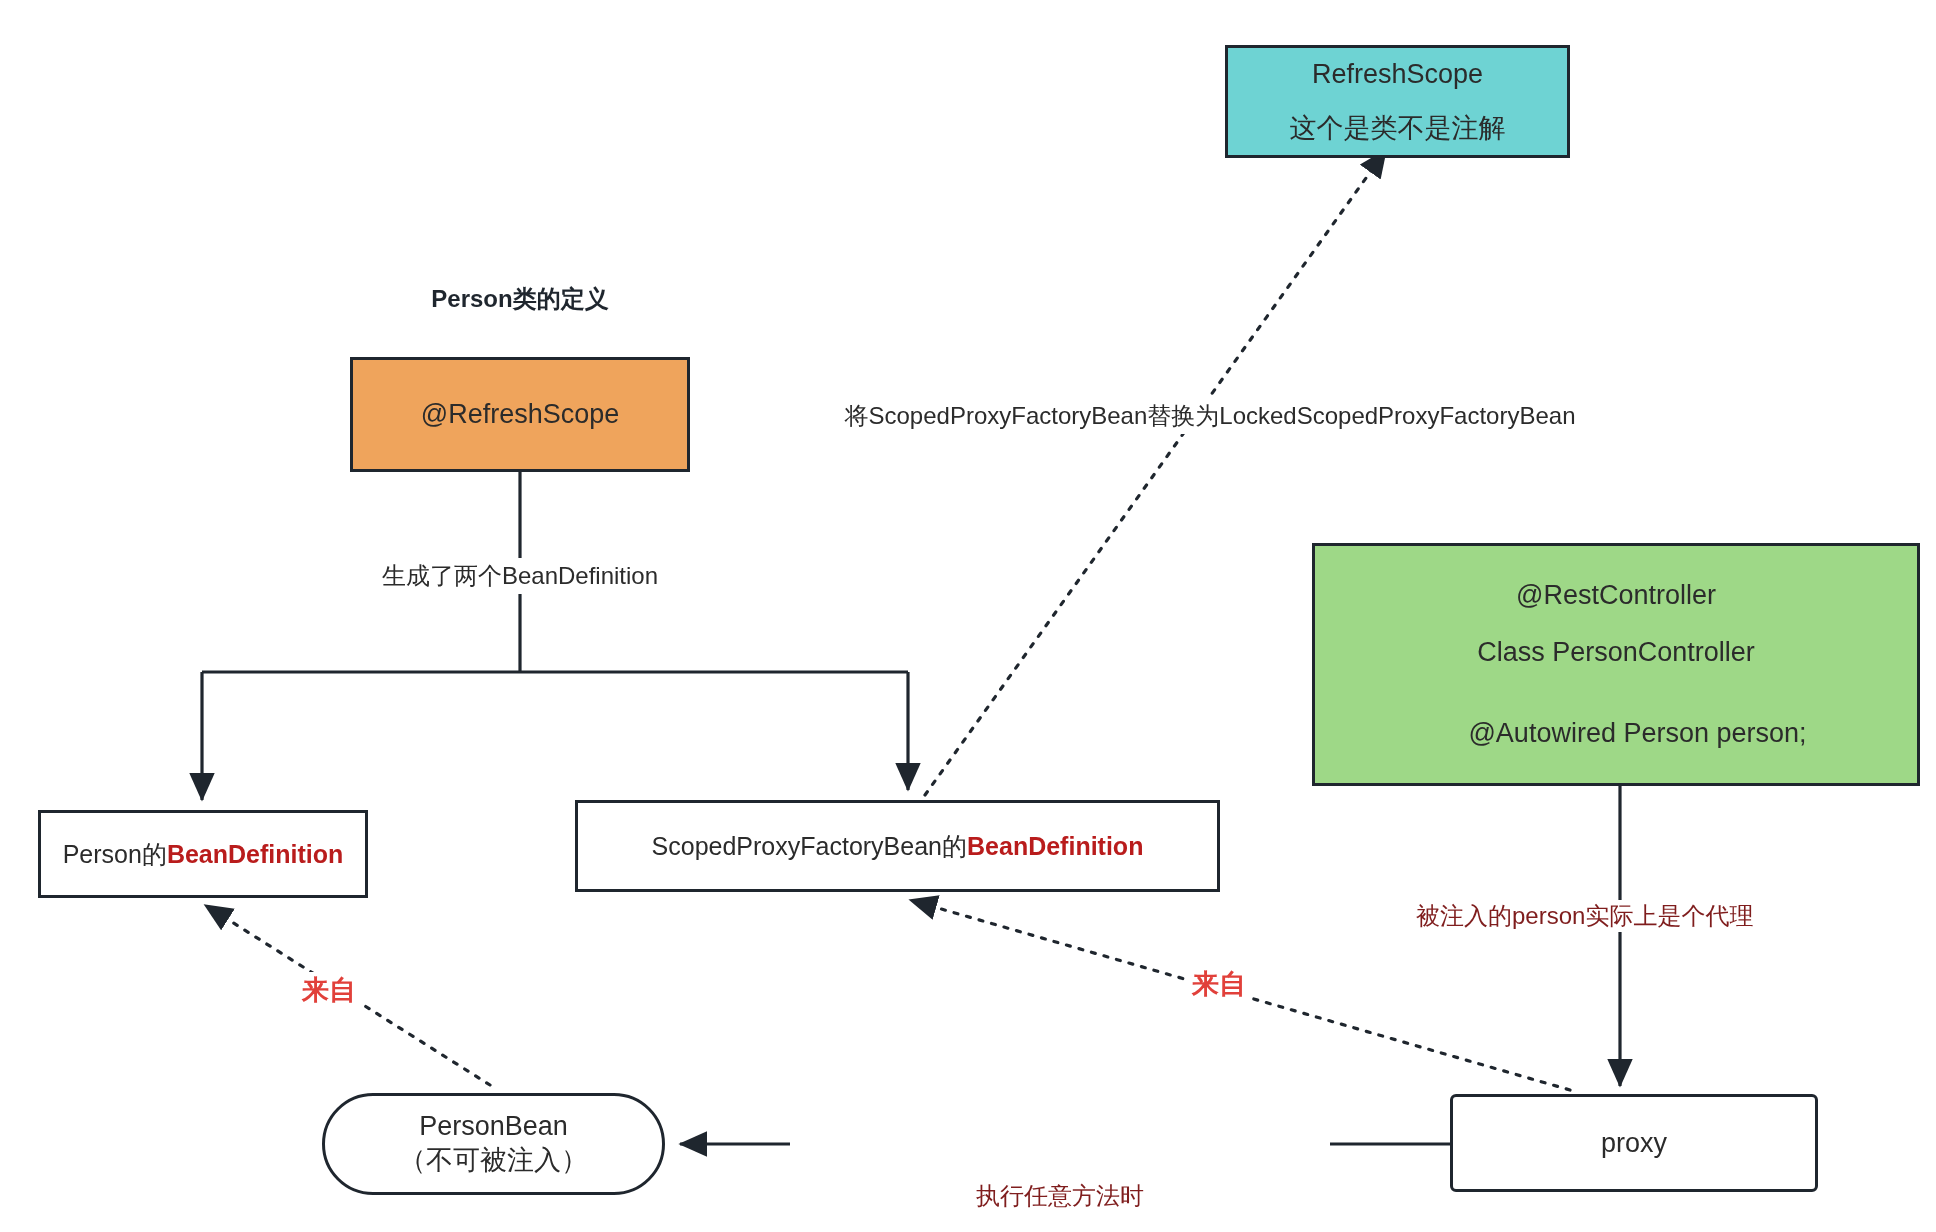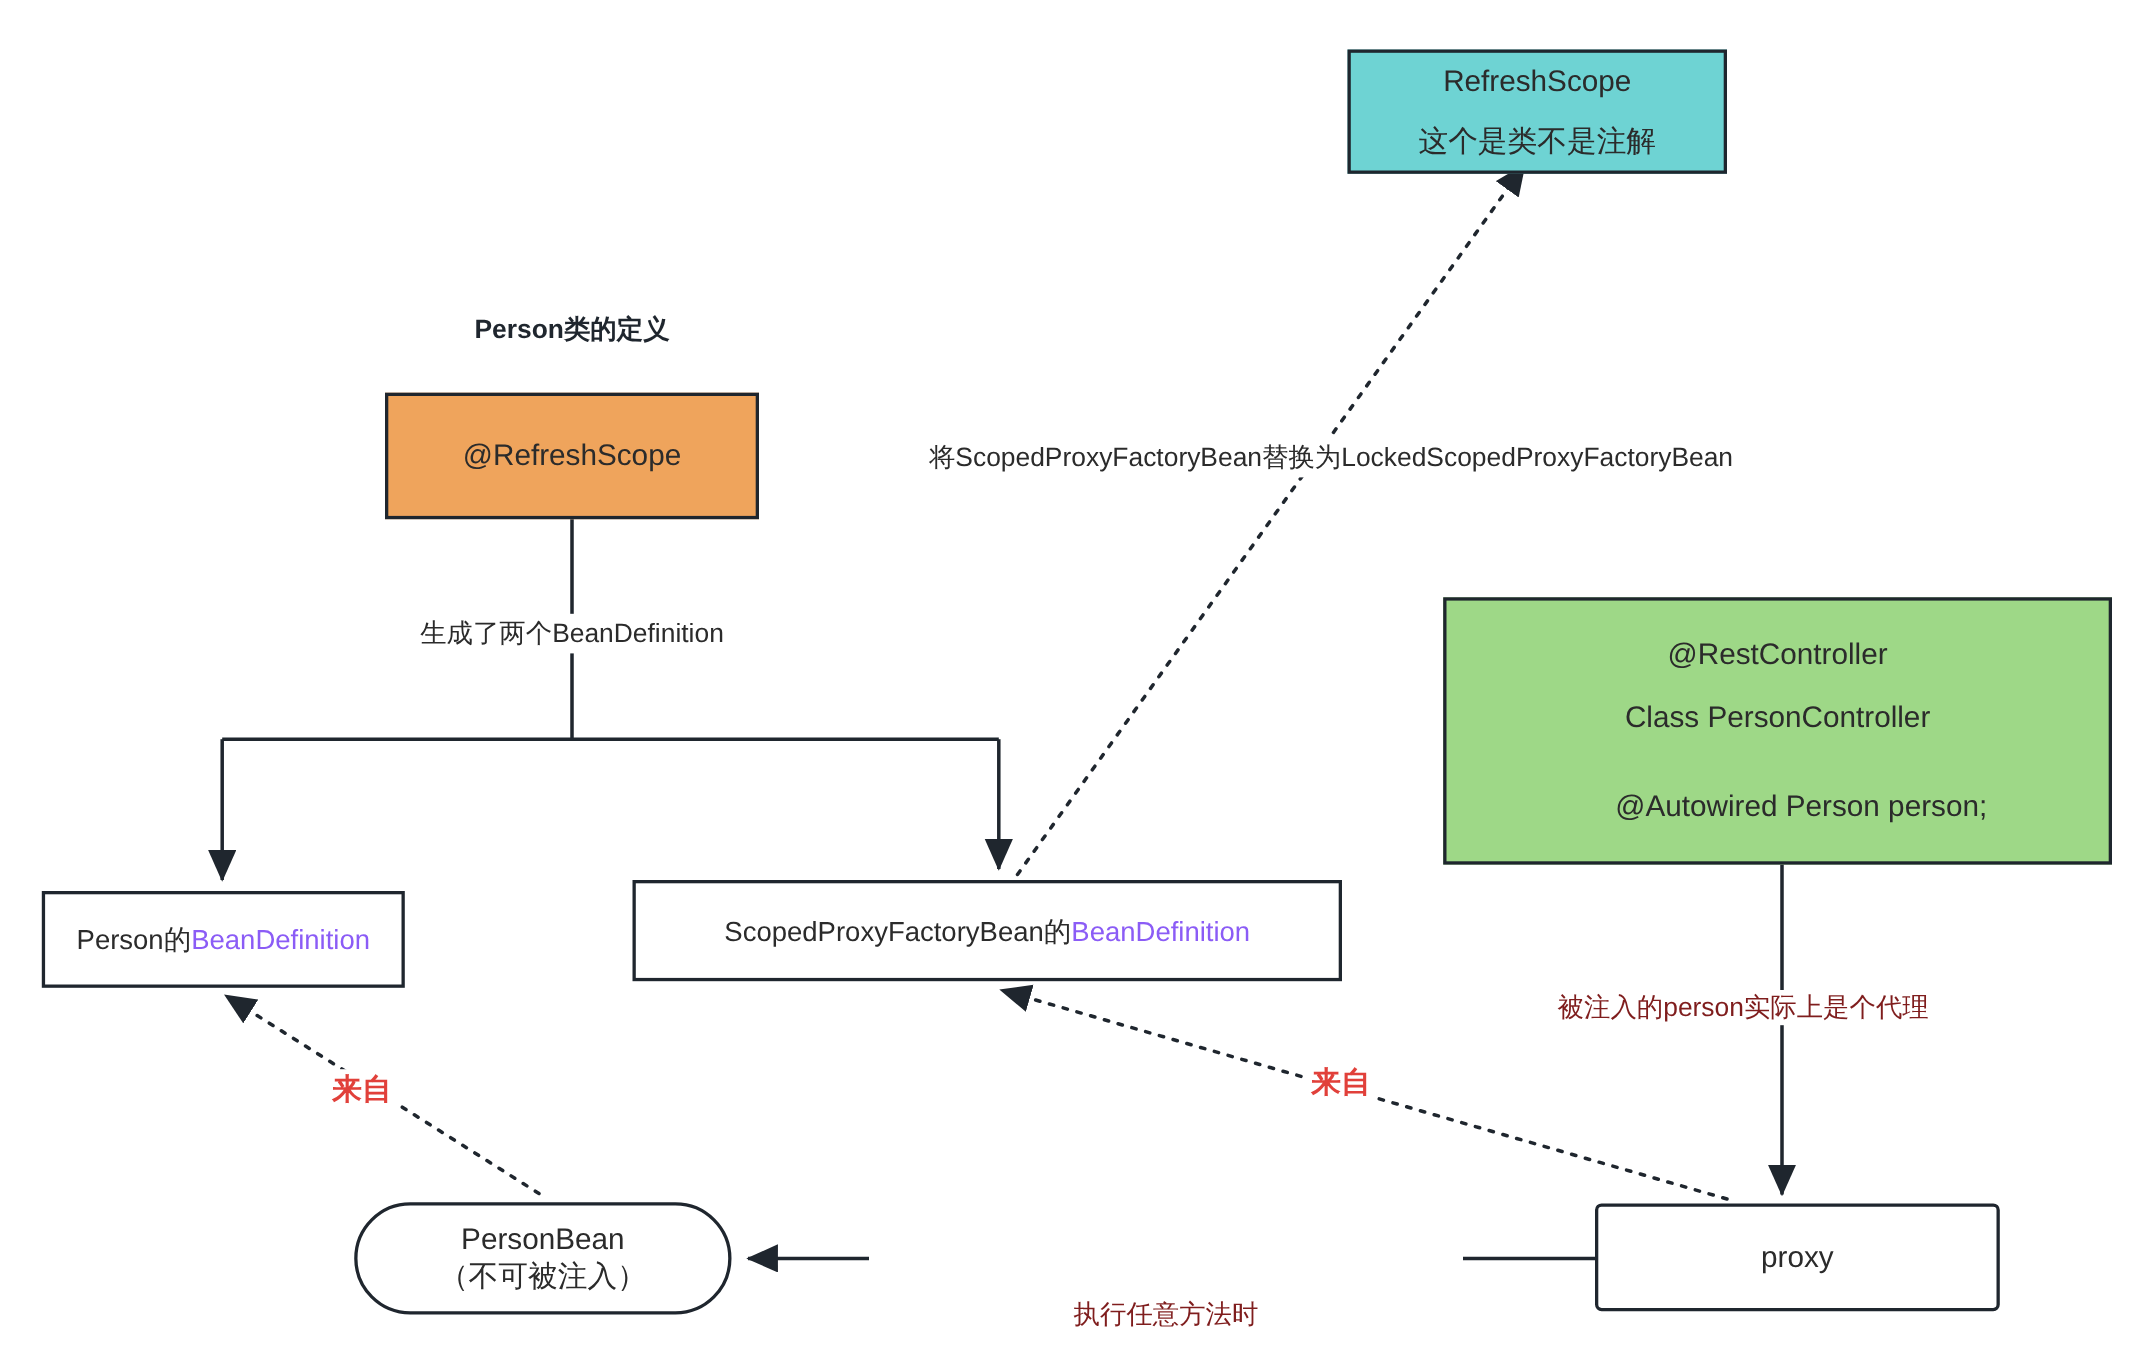--- a/index.html
+++ b/index.html
@@ -69,21 +69,21 @@
   #node-person-bd {
     left: 38px; top: 810px; width: 330px; height: 88px;
     background: #ffffff;
     font-size: 25px;
   }
   #node-spfb-bd {
     left: 575px; top: 800px; width: 645px; height: 92px;
     background: #ffffff;
     font-size: 25px;
   }
-  .bd-blue { color: #8b5cf6; }
+  .bd-blue { color: #b91c1c; font-weight: bold; }
   .bd-black { color: #2b2b2b; }
 
   #node-personbean {
     left: 322px; top: 1093px; width: 343px; height: 102px;
     background: #ffffff;
     border-radius: 51px;
     font-size: 27px;
     line-height: 1.25;
   }
   #node-proxy {

